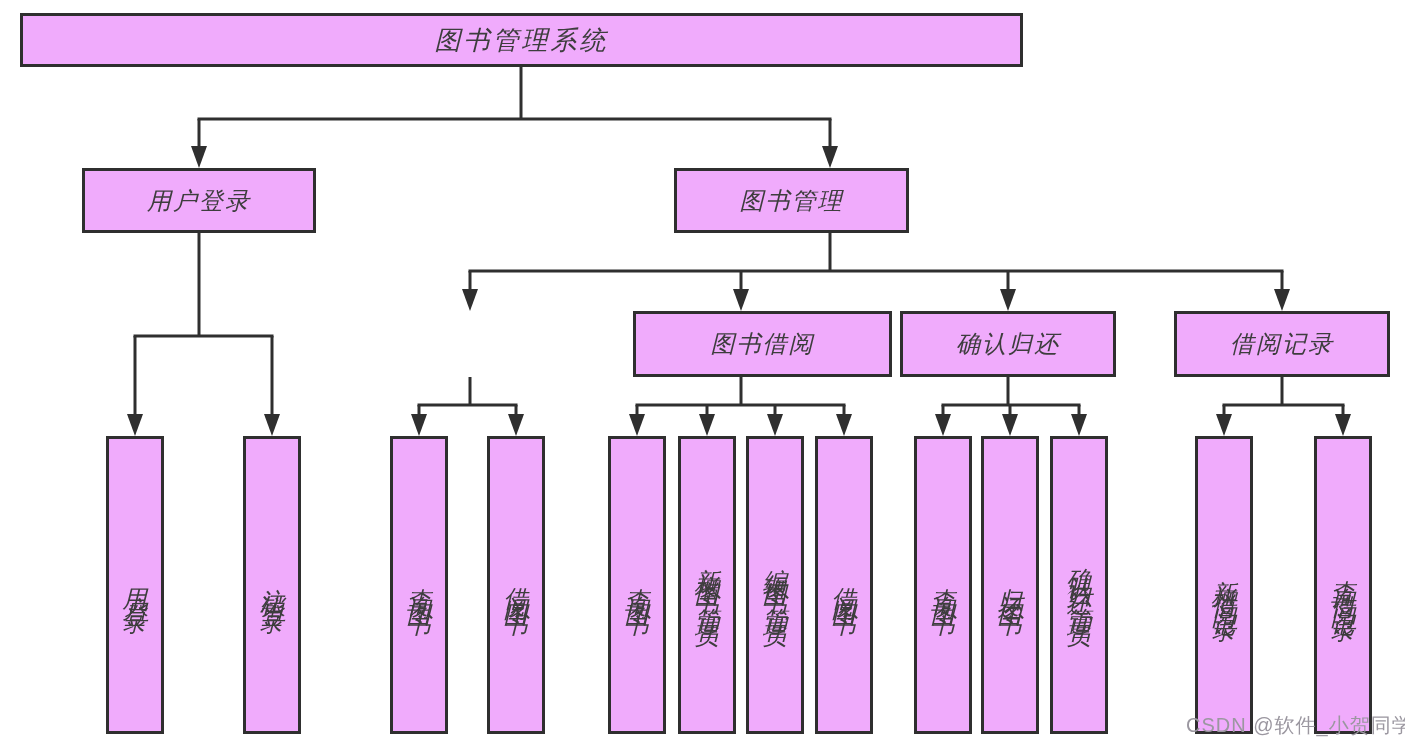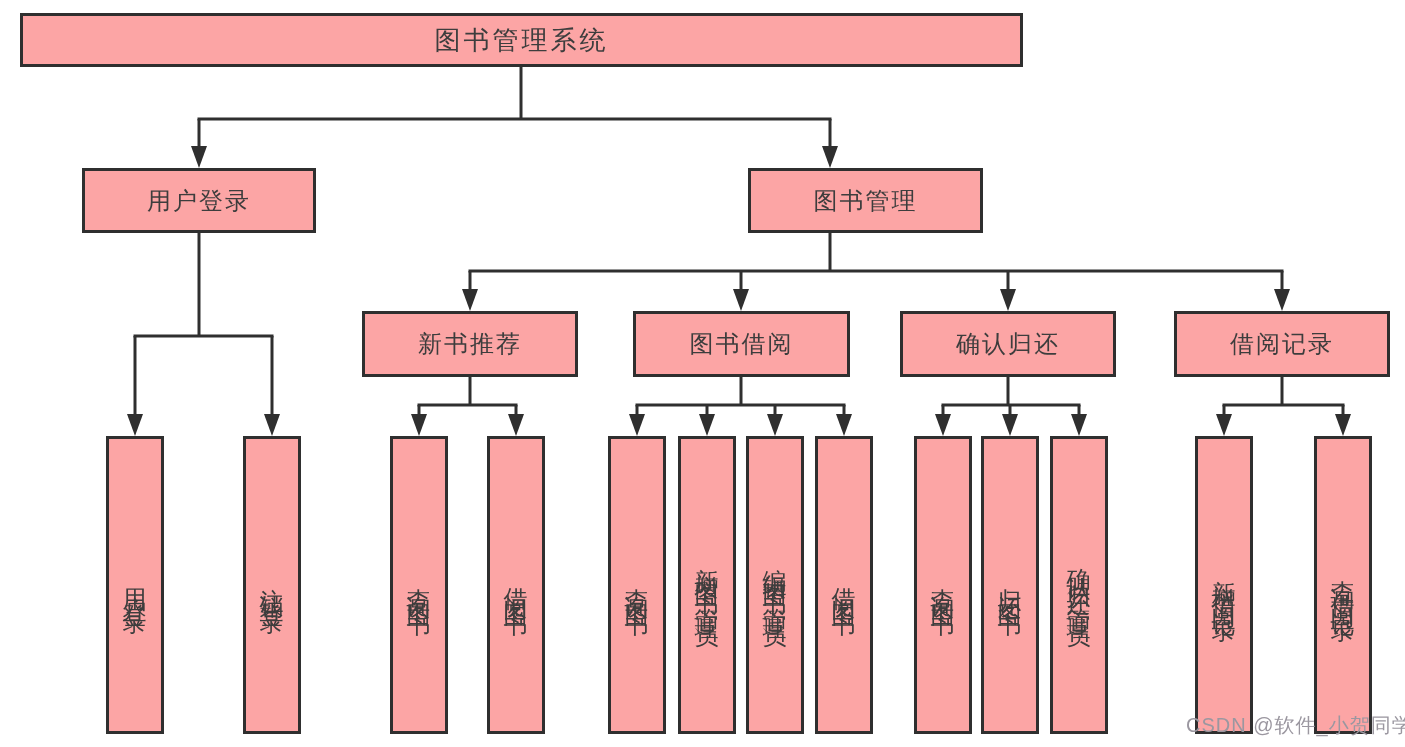--- a/index.html
+++ b/index.html
@@ -4,23 +4,23 @@
 <style>
   html,body{margin:0;padding:0;}
   body{
     width:1405px;height:747px;background:#ffffff;
     font-family:"Liberation Sans",sans-serif;
     position:relative;overflow:hidden;
   }
   .stage{position:absolute;left:0;top:0;width:1405px;height:747px;}
   svg.connectors{position:absolute;left:0;top:0;z-index:1;}
   .node{
-    position:absolute;background:#fca5a5;border:3px solid #2f2f2f;
+    position:absolute;background:#f0abfc;border:3px solid #2f2f2f;
     box-sizing:border-box;display:flex;align-items:center;justify-content:center;
-    color:#3d3d3d;z-index:2;
+    color:#3d3d3d;z-index:2;font-style:italic;
   }
   .node.root{font-size:26px;letter-spacing:3px;}
   .node.h{font-size:24px;letter-spacing:2px;}
   .node.leaf span{
     writing-mode:vertical-rl;text-orientation:mixed;
     font-size:24px;letter-spacing:8px;line-height:1.05;
   }
   .watermark{
     position:absolute;z-index:5;color:#9b97a0;font-size:20px;
     letter-spacing:1px;white-space:nowrap;
@@ -104,28 +104,25 @@
     </g>
   </svg>
 
   <div class="node root" style="left:20px;top:13px;width:1003px;height:54px">
     <span>图书管理系统</span>
   </div>
 
   <div class="node h" style="left:82px;top:168px;width:234px;height:65px">
     <span>用户登录</span>
   </div>
-  <div class="node h" style="left:748px;top:168px;width:235px;height:65px">
+  <div class="node h" style="left:674px;top:168px;width:235px;height:65px">
     <span>图书管理</span>
   </div>
 
-  <div class="node h" style="left:362px;top:311px;width:216px;height:66px">
-    <span>新书推荐</span>
-  </div>
-  <div class="node h" style="left:633px;top:311px;width:217px;height:66px">
+  <div class="node h" style="left:633px;top:311px;width:259px;height:66px">
     <span>图书借阅</span>
   </div>
   <div class="node h" style="left:900px;top:311px;width:216px;height:66px">
     <span>确认归还</span>
   </div>
   <div class="node h" style="left:1174px;top:311px;width:216px;height:66px">
     <span>借阅记录</span>
   </div>
 
   <div class="node leaf" style="left:106px;top:436px;width:58px;height:298px">

